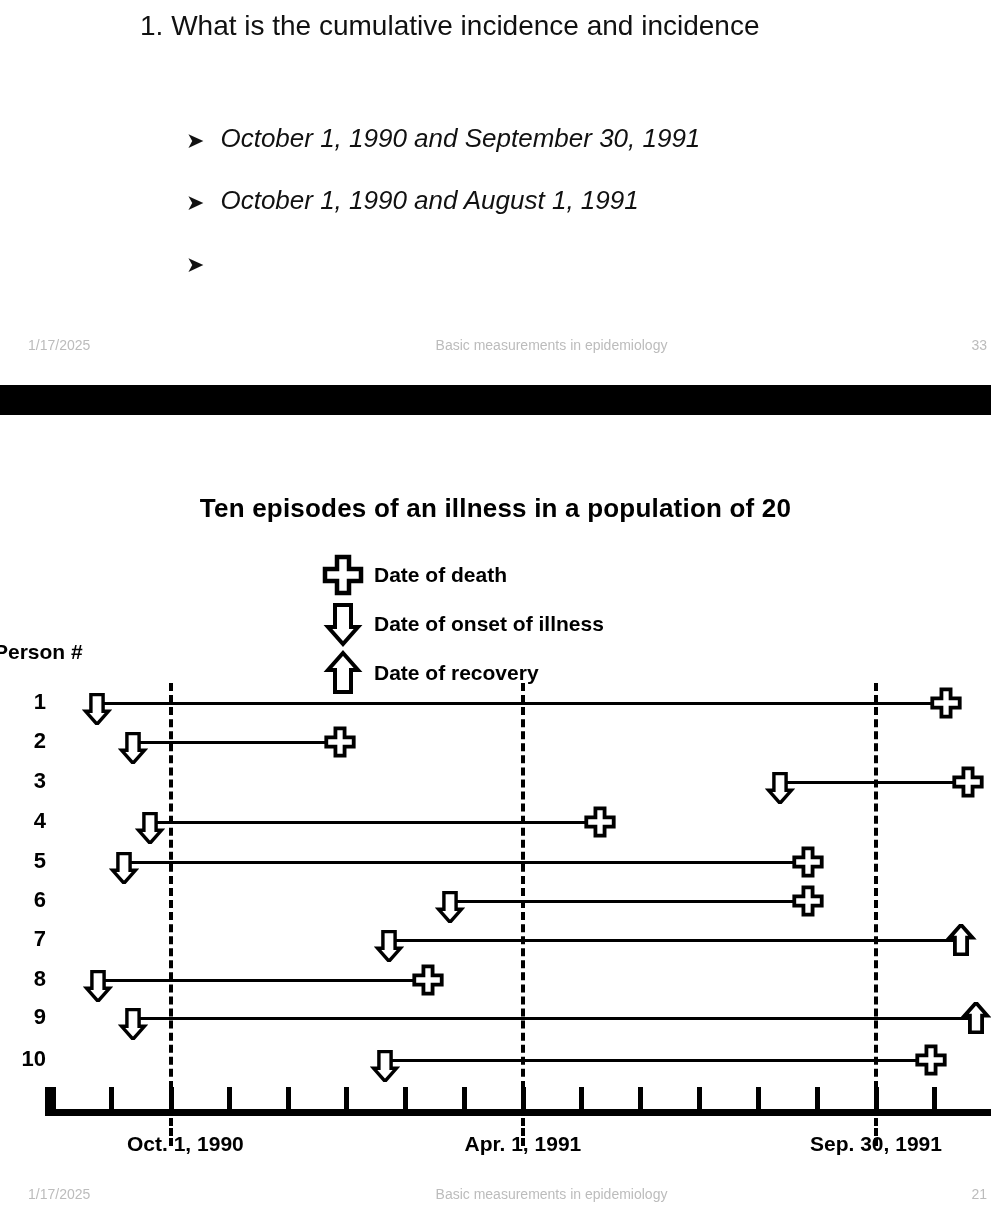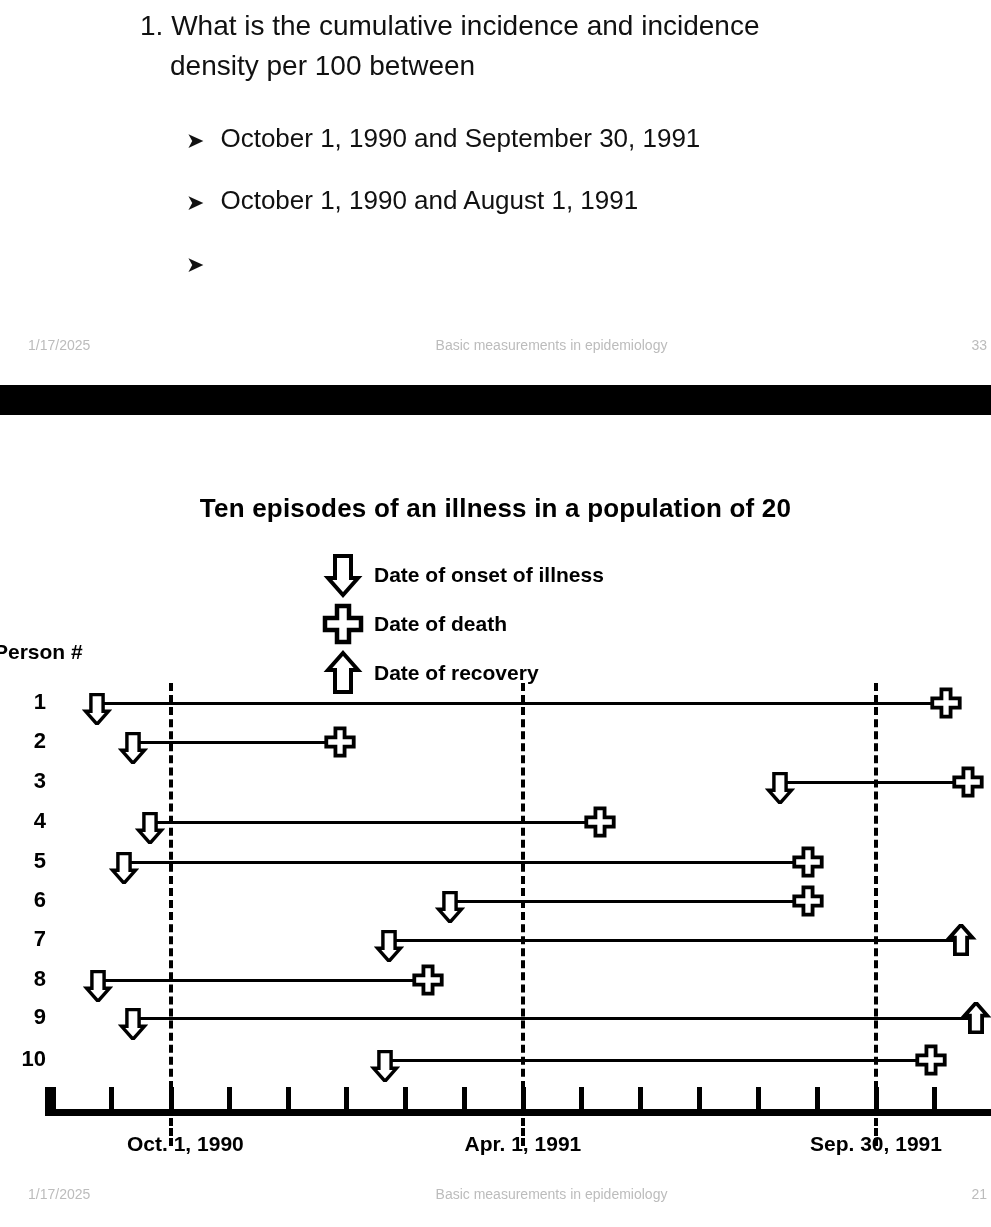--- a/index.html
+++ b/index.html
@@ -25,21 +25,21 @@
   .bullets { position:absolute; left:186px; top:124px; width:760px; }
   .bullet-row {
     display:flex; align-items:flex-start; gap:16px;
     height:62px;
   }
   .bullet-mark {
     font-size:22px; line-height:1; color:#111; padding-top:6px;
     font-family:"DejaVu Sans", sans-serif;
   }
   .bullet-text {
-    font-size:26px; color:#111; line-height:1.1;
+    font-size:26px; font-style:italic; color:#111; line-height:1.1;
     font-family:"Liberation Sans", sans-serif;
   }
 
   .footer {
     position:absolute; left:12px; width:991px; height:28px;
     color:#bcbcbc; font-size:14px; font-family:"Liberation Sans", sans-serif;
   }
   .footer .f-date { position:absolute; left:16px; top:0; }
   .footer .f-title { position:absolute; left:0; top:0; width:991px; text-align:center;margin-left:44px; }
   .footer .f-page { position:absolute; right:16px; top:0; }
@@ -99,21 +99,20 @@
 
 <div id="root">
 
   <div class="slide33">
 
     <div class="q-block">
       <div class="q-line">
         <span class="num">1.</span>
         <span>What is the cumulative incidence and incidence</span>
       </div>
-      <div class="q-line second">density per 100 between</div>
     </div>
 
     <div class="bullets">
       <div class="bullet-row">
         <span class="bullet-mark">➤</span>
         <span class="bullet-text">October 1, 1990 and September 30, 1991</span>
       </div>
       <div class="bullet-row">
         <span class="bullet-mark">➤</span>
         <span class="bullet-text">October 1, 1990 and August 1, 1991</span>
@@ -130,35 +129,35 @@
     </div>
   </div>
 
   <div class="black-band"></div>
 
   <div class="slide34">
 
     <div class="chart-title">Ten episodes of an illness in a population of 20</div>
 
     <div class="legend">
+      <div class="legend-row">
+        <span class="legend-glyph">
+          <svg class="glyph" width="42" height="42" viewBox="0 0 42 42">
+            <path d="M15 3 L27 3 L27 15 L39 15 L39 27 L27 27 L27 39 L15 39 L15 27 L3 27 L3 15 L15 15 Z" fill="#fff" stroke="#000" stroke-width="4.5" stroke-linejoin="miter"></path>
+          </svg>
+        </span>
+        <span class="legend-label">Date of death</span>
+      </div>
       <div class="legend-row">
         <span class="legend-glyph">
           <svg class="glyph" width="42" height="42" viewBox="0 0 42 42">
             <path d="M13 2 L29 2 L29 24 L36 24 L21 41 L6 24 L13 24 Z" fill="#fff" stroke="#000" stroke-width="4" stroke-linejoin="miter"></path>
           </svg>
         </span>
         <span class="legend-label">Date of onset of illness</span>
-      </div>
-      <div class="legend-row">
-        <span class="legend-glyph">
-          <svg class="glyph" width="42" height="42" viewBox="0 0 42 42">
-            <path d="M15 3 L27 3 L27 15 L39 15 L39 27 L27 27 L27 39 L15 39 L15 27 L3 27 L3 15 L15 15 Z" fill="#fff" stroke="#000" stroke-width="4.5" stroke-linejoin="miter"></path>
-          </svg>
-        </span>
-        <span class="legend-label">Date of death</span>
       </div>
       <div class="legend-row">
         <span class="legend-glyph">
           <svg class="glyph" width="42" height="42" viewBox="0 0 42 42">
             <path d="M21 1 L36 18 L29 18 L29 40 L13 40 L13 18 L6 18 Z" fill="#fff" stroke="#000" stroke-width="4" stroke-linejoin="miter"></path>
           </svg>
         </span>
         <span class="legend-label">Date of recovery</span>
       </div>
     </div>

